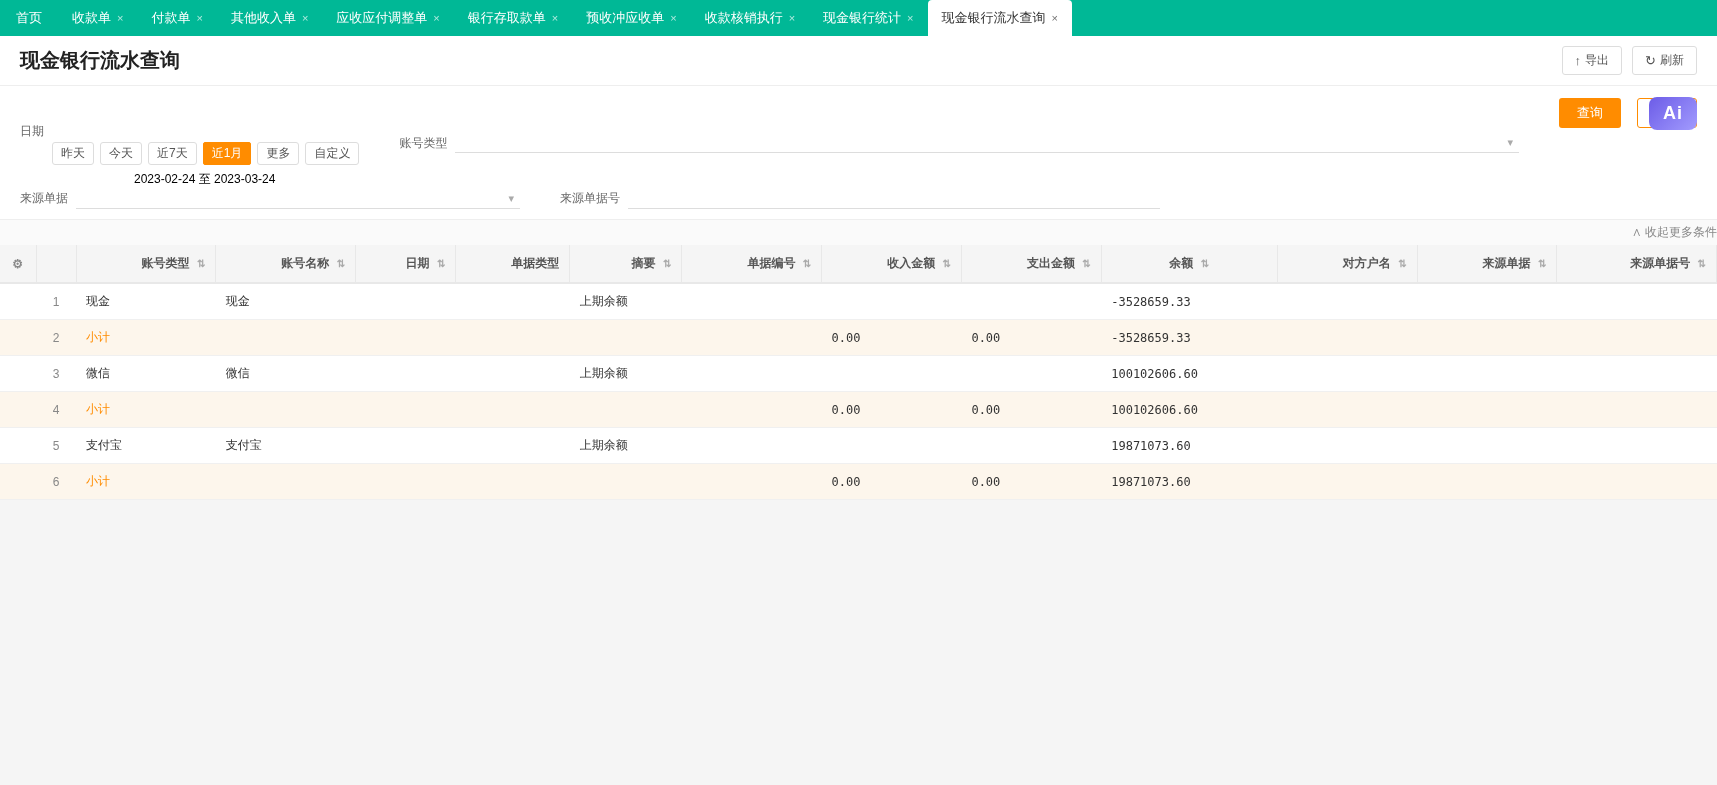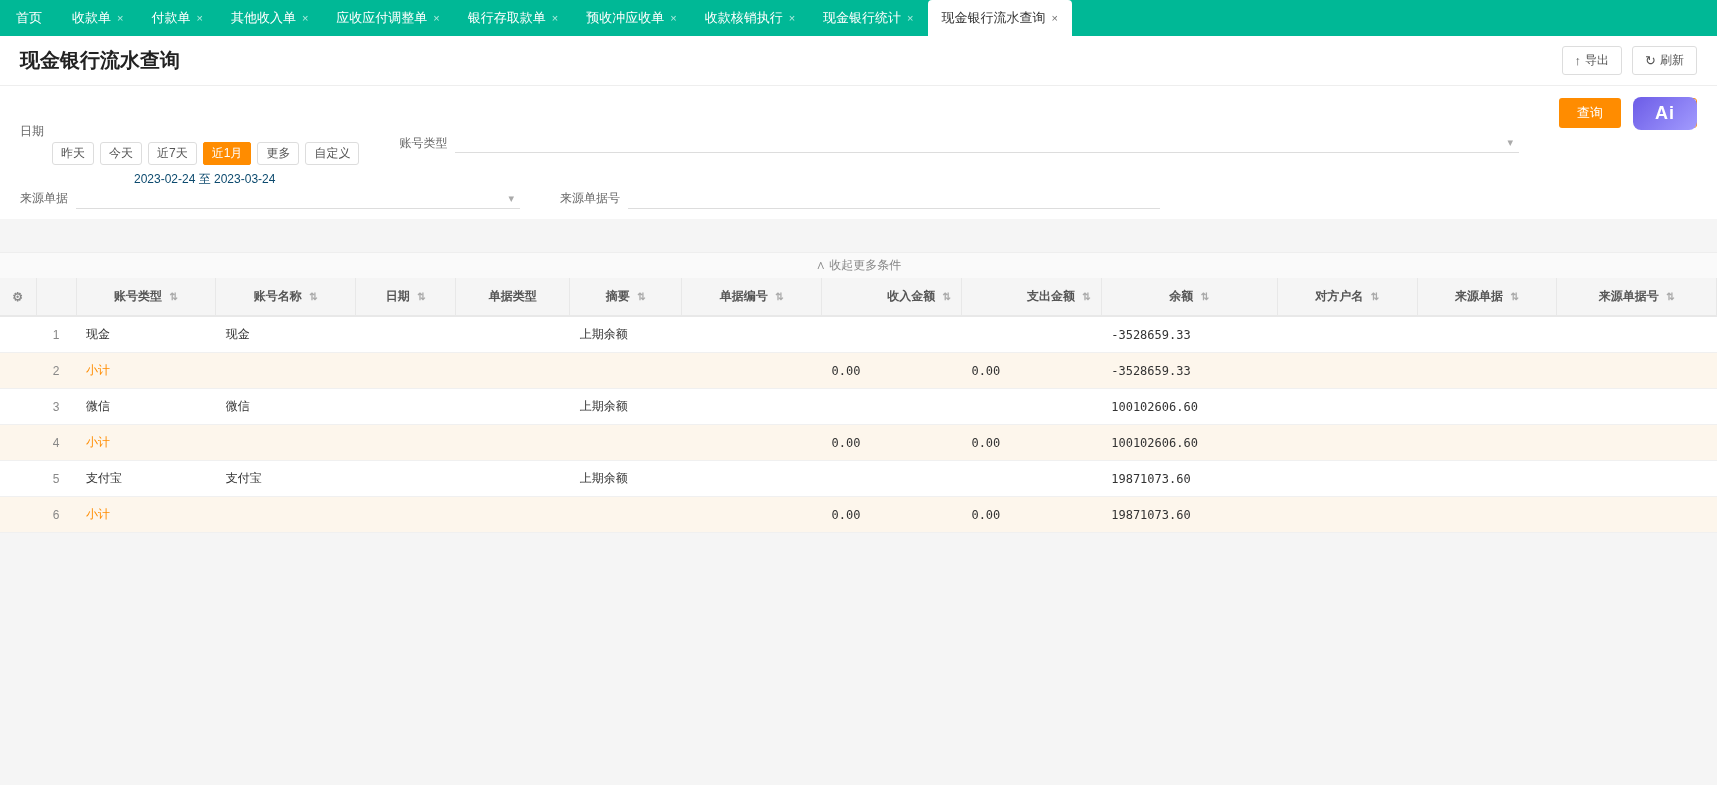--- a/index.html
+++ b/index.html
@@ -100,21 +100,21 @@
       background: #fff;
     }
     .date-btn.active-orange {
       background: #ff8c00;
       color: #fff;
       border-color: #ff8c00;
       border-radius: 2px;
     }
     .date-range-text {
       font-size: 12px;
-      color: #0c4a6e;
+      color: #000000;
       margin-top: 2px;
     }
     .filter-select {
       display: flex;
       align-items: center;
       gap: 4px;
       border: none;
       border-bottom: 1px solid #ddd;
       padding: 3px 6px;
       min-width: 200px;
@@ -146,48 +146,47 @@
       background: #fff;
       color: #ff8c00;
       border: 1px solid #ff8c00;
       padding: 5px 16px;
       border-radius: 3px;
       cursor: pointer;
       font-size: 13px;
     }
 
     .collapse-bar {
-      text-align: center;
+      text-align: right;
       padding: 4px 0;
       color: #888;
       cursor: pointer;
       font-size: 12px;
       background: #fafafa;
       border-top: 1px solid #eee;
-      margin-top: 33px;
     }
 
     
     .table-container {
       background: #fff;
       margin: 0;
       overflow-x: auto;
     }
     table {
       width: 100%;
       border-collapse: collapse;
       font-size: 12px;
     }
     thead tr {
       background: #f5f5f5;
       border-bottom: 2px solid #e8e8e8;
     }
     thead th {
       padding: 10px 10px;
-      text-align: center;
+      text-align: right;
       color: #555;
       font-weight: 600;
       white-space: nowrap;
       border-right: 1px solid #e8e8e8;
       position: relative;
     }
     thead th .sort-icon {
       display: inline-block;
       margin-left: 4px;
       color: #aaa;
@@ -223,21 +222,21 @@
     }
 
     
     .ai-badge {
       position: fixed;
       top: 97px;
       right: 20px;
       background: linear-gradient(135deg, #6c5ce7, #a29bfe);
       color: #fff;
       border-radius: 8px;
-      padding: 6px 22px;
+      padding: 6px 14px;
       font-size: 18px;
       font-weight: bold;
       letter-spacing: 1px;
       display: flex;
       align-items: center;
       justify-content: center;
     }
 
     .date-col { display: flex; flex-direction: column; gap: 4px; }
 

